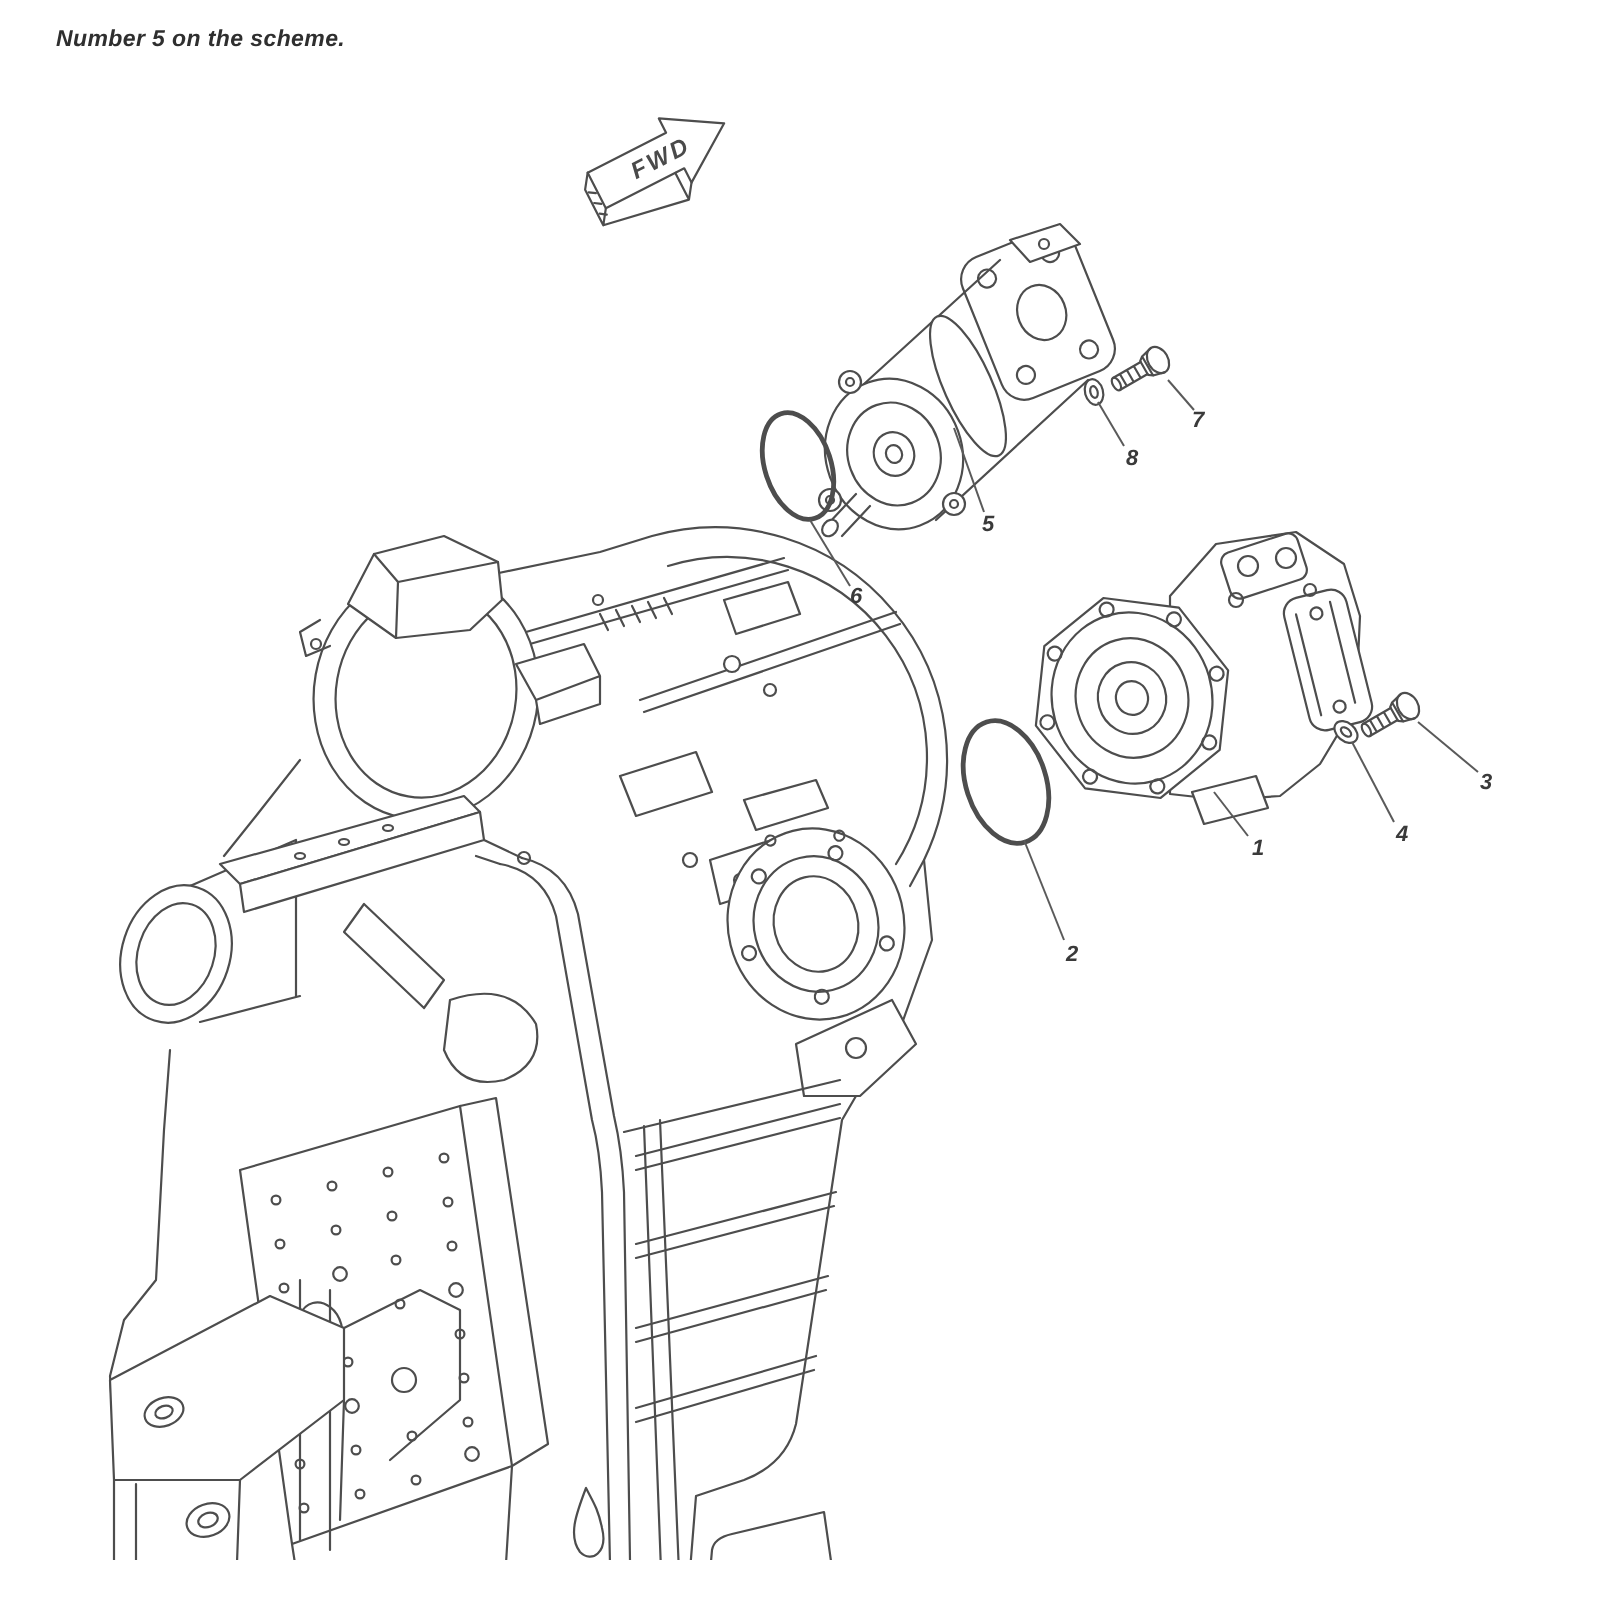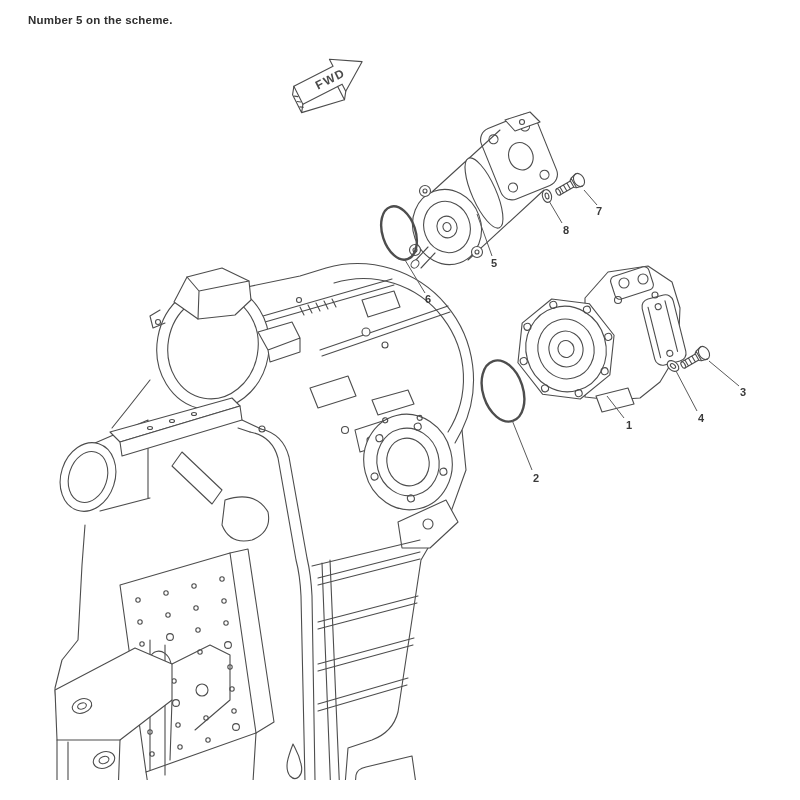--- a/index.html
+++ b/index.html
@@ -1,17 +1,17 @@
 <!DOCTYPE html>
 <html><head>
 <meta charset="utf-8">
 <style>
   html,body{margin:0;padding:0;background:#fff;}
   .page{position:relative;width:800px;height:780px;background:#fff;overflow:hidden;
-        font-family:"Liberation Sans", sans-serif;}
+        font-family:"Liberation Sans", sans-serif;font-style:italic;}
   .note{position:absolute;left:28px;top:14px;font-size:11.5px;font-weight:600;
         color:#2f2f2f;letter-spacing:.2px;}
   .callout{position:absolute;transform:translate(-50%,-50%);font-size:11px;font-weight:700;
         color:#3a3a3a;line-height:1;}
   svg{position:absolute;left:0;top:0;}
   .ln{fill:none;stroke:#4d4d4d;stroke-width:1.1;stroke-linecap:round;stroke-linejoin:round;}
   .lnw{fill:#ffffff;stroke:#4d4d4d;stroke-width:1.1;stroke-linecap:round;stroke-linejoin:round;}
   .thick{fill:none;stroke:#4d4d4d;stroke-width:2.4;}
   .leader{fill:none;stroke:#5a5a5a;stroke-width:1;}
   .fwdtxt{font-family:"Liberation Sans",sans-serif;font-size:12px;font-weight:700;

